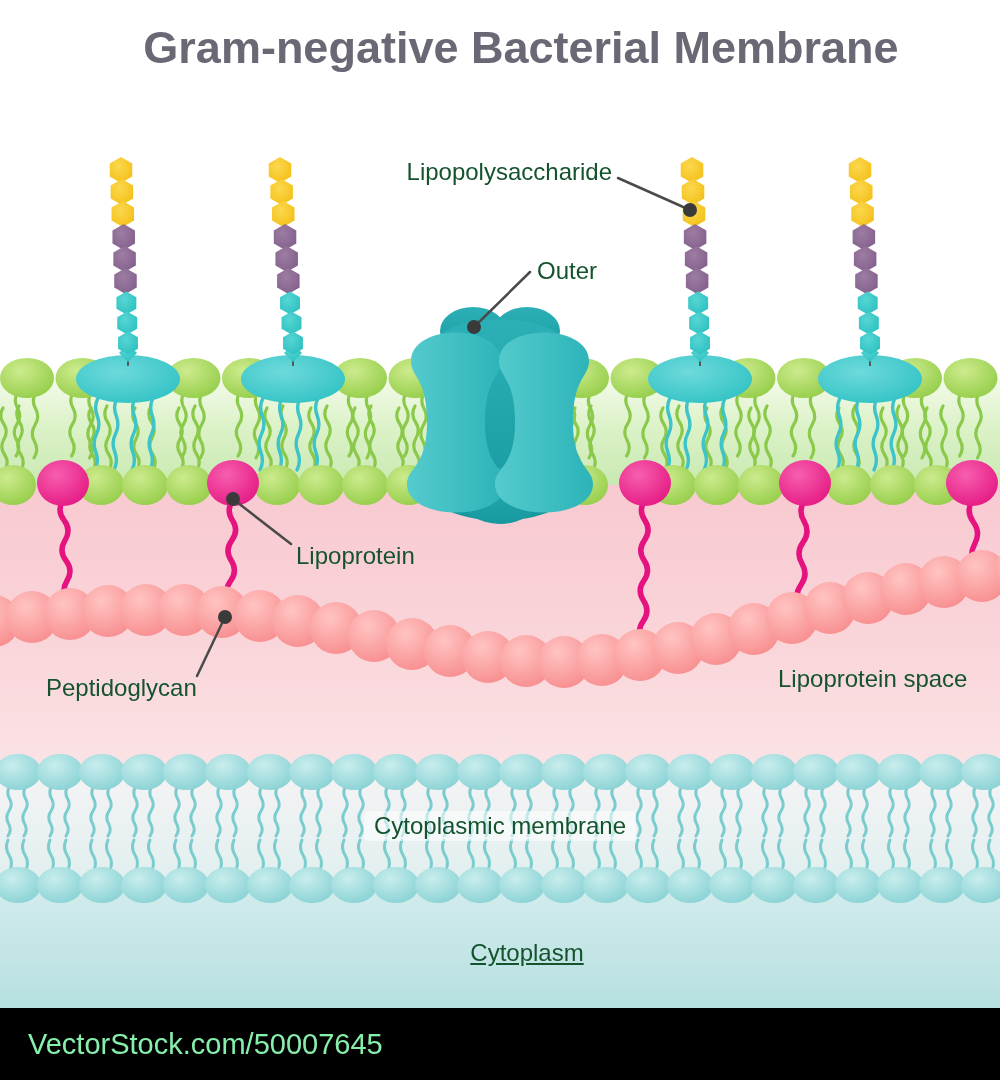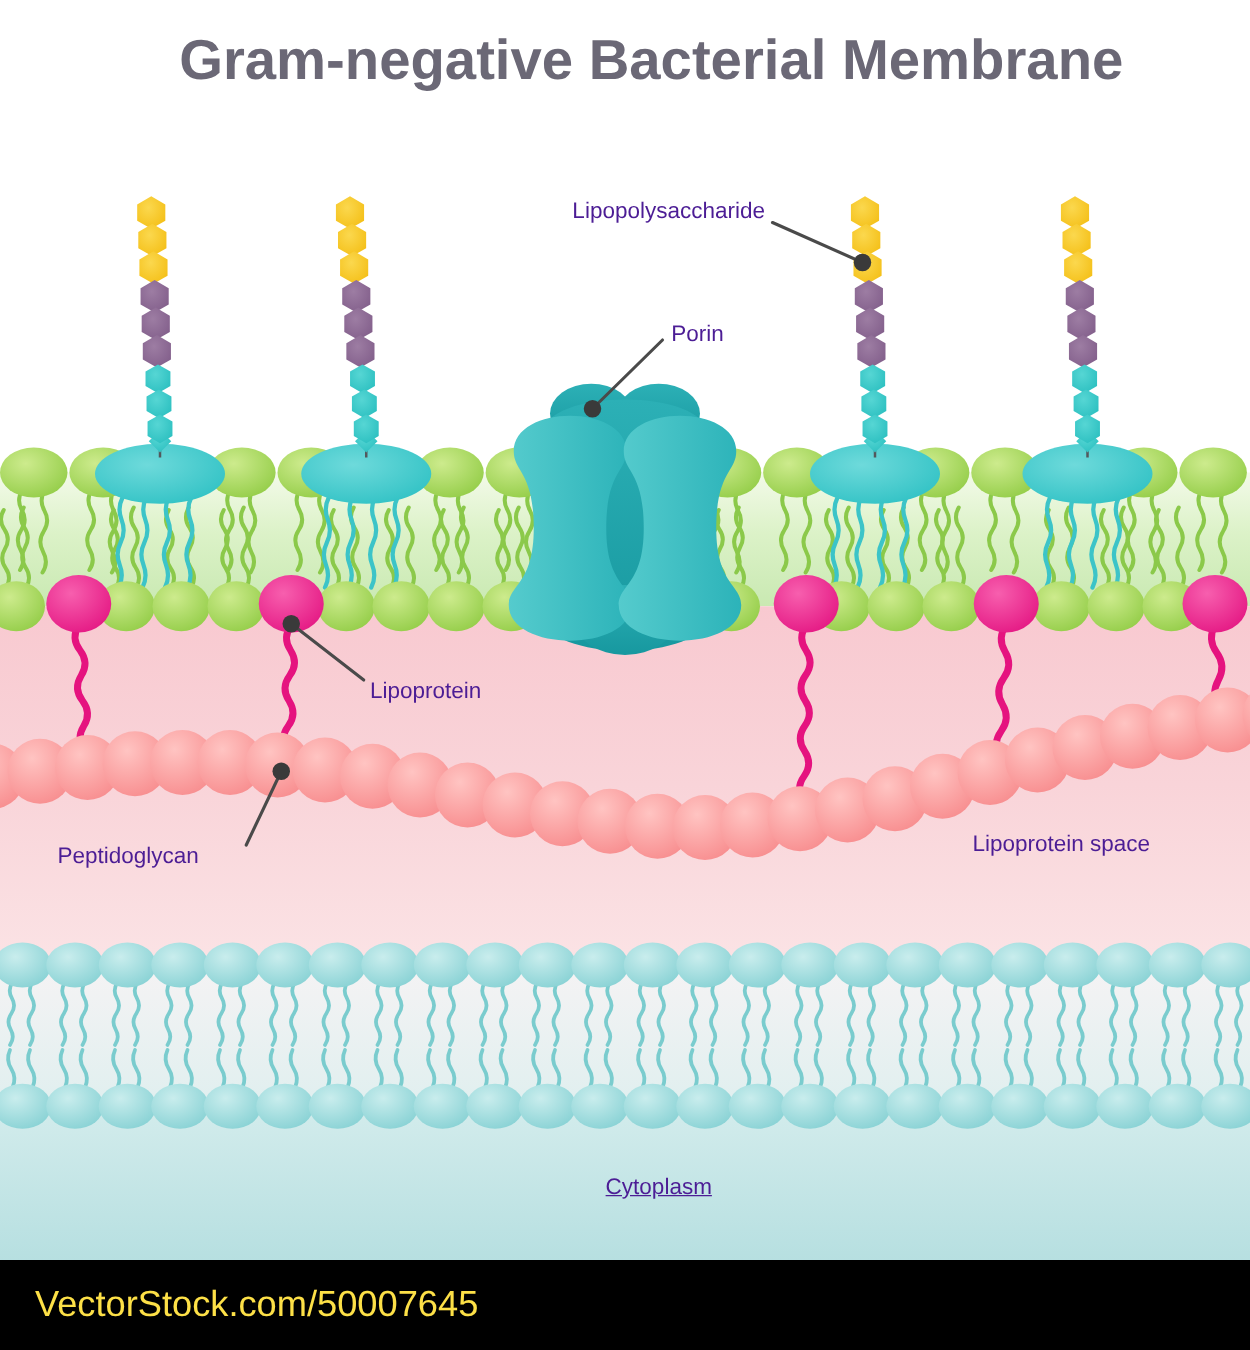--- a/index.html
+++ b/index.html
@@ -1,35 +1,35 @@
 <!DOCTYPE html>
 <html><head>
 <meta charset="utf-8">
 <style>
   html,body{margin:0;padding:0;background:#ffffff;}
   .page{position:relative;width:1000px;height:1080px;background:#fff;overflow:hidden;
         font-family:"Liberation Sans",sans-serif;}
   #diagram-svg{position:absolute;left:0;top:0;z-index:1;}
   #title{position:absolute;top:22px;left:0;width:100%;text-align:center;
          font-size:45px;font-weight:bold;color:#6b6876;z-index:2;margin-left:21px;}
-  .lbl{position:absolute;font-size:18px;color:#4c1d95;z-index:2;white-space:nowrap;}
+  .lbl{position:absolute;font-size:24px;color:#14532d;z-index:2;white-space:nowrap;}
   #lbl-lps{top:158px;right:388px;}
   #lbl-porin{top:257px;left:537px;}
   #lbl-outer{top:419px;left:751px;}
   #lbl-lipo{top:542px;left:296px;}
   #lbl-pepti{top:674px;left:46px;}
   #lbl-peri{top:665px;left:778px;}
   #lbl-cm{top:811px;left:500px;transform:translateX(-50%);
           background:rgba(255,255,255,0.55);padding:1px 10px;border-radius:4px;}
   #lbl-cyto{top:939px;left:527px;transform:translateX(-50%);text-decoration:underline;}
   #wm{position:absolute;left:0;bottom:0;width:100%;height:72px;background:#000;z-index:3;
       display:flex;align-items:center;justify-content:space-between;
       padding:0 28px;box-sizing:border-box;}
   #wm-left{color:#fff;font-size:36px;font-weight:500;letter-spacing:0.5px;}
-  #wm-right{color:#fde047;font-size:29px;}
+  #wm-right{color:#86efac;font-size:29px;}
   .tGreen{stroke:#8bc94a;stroke-width:3.2;fill:none;stroke-linecap:round;}
   .tCyan{stroke:#3cc4c8;stroke-width:3.4;fill:none;stroke-linecap:round;}
   .tCm{stroke:#7accce;stroke-width:3;fill:none;stroke-linecap:round;}
   .tMag{stroke:#e5137f;stroke-width:5.5;fill:none;stroke-linecap:round;}
   .connector{stroke:#53585c;stroke-width:2;fill:none;}
   .leader{stroke:#4a4a4a;stroke-width:2.5;fill:none;stroke-linecap:round;}
 </style>
 </head>
 <body>
 
@@ -462,23 +462,24 @@
         <line x1="291" y1="544" x2="233" y2="499" class="leader"></line>
         <circle cx="233" cy="499" r="7" fill="#3a3a3a"></circle>
         <line x1="197" y1="676" x2="225" y2="617" class="leader"></line>
         <circle cx="225" cy="617" r="7" fill="#3a3a3a"></circle>
       </g>
   </svg>
 
   <div id="title">Gram-negative Bacterial Membrane</div>
 
   <div class="lbl" id="lbl-lps">Lipopolysaccharide</div>
-  <div class="lbl" id="lbl-porin">Porin</div>
+  <div class="lbl" id="lbl-porin">Outer</div>
   <div class="lbl" id="lbl-lipo">Lipoprotein</div>
   <div class="lbl" id="lbl-pepti">Peptidoglycan</div>
   <div class="lbl" id="lbl-peri">Lipoprotein space</div>
+  <div class="lbl" id="lbl-cm">Cytoplasmic membrane</div>
   <div class="lbl" id="lbl-cyto">Cytoplasm</div>
 
   <div id="wm">
     <span id="wm-right">VectorStock.com/50007645</span>
   </div>
 
 </div>
 
 </body></html>

